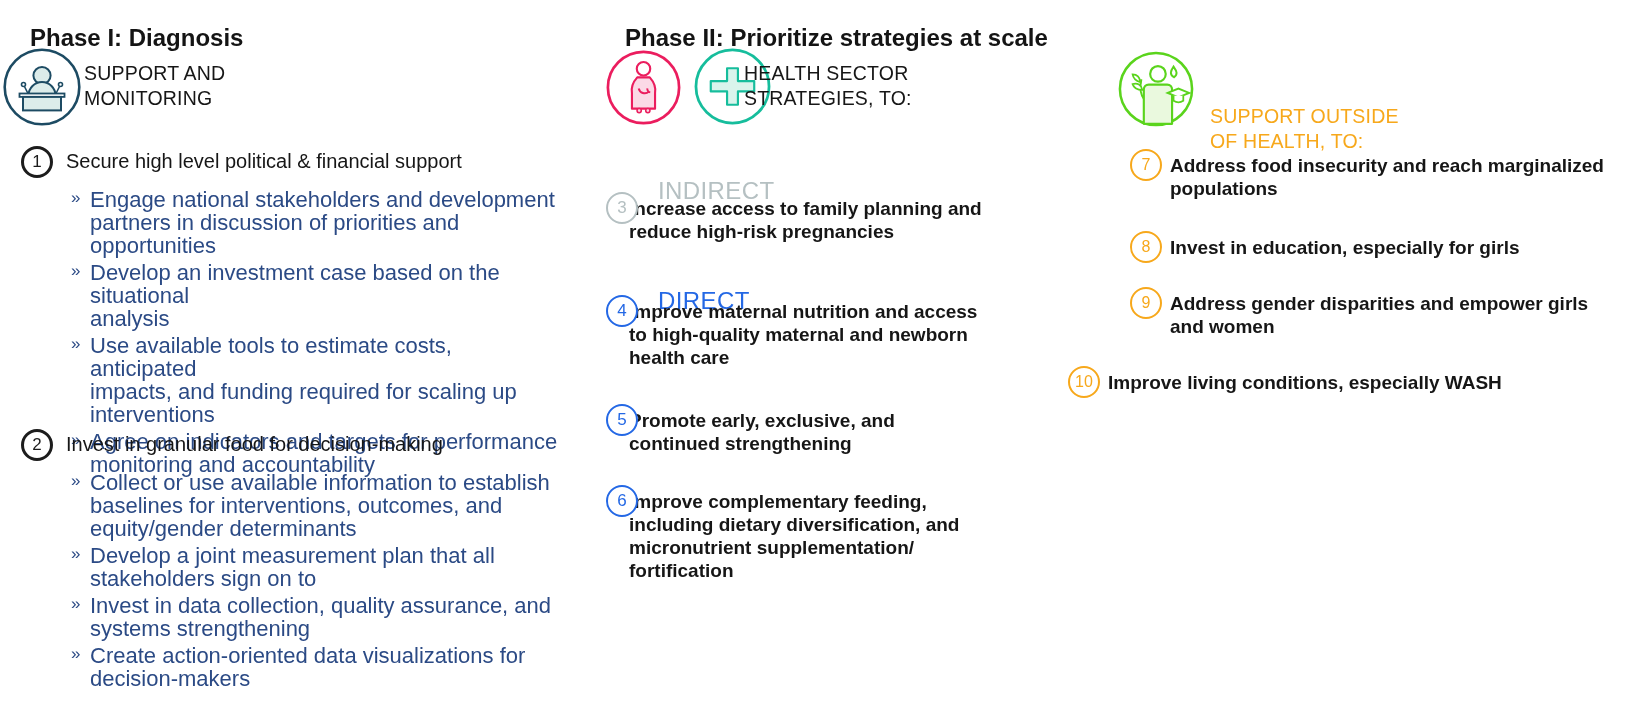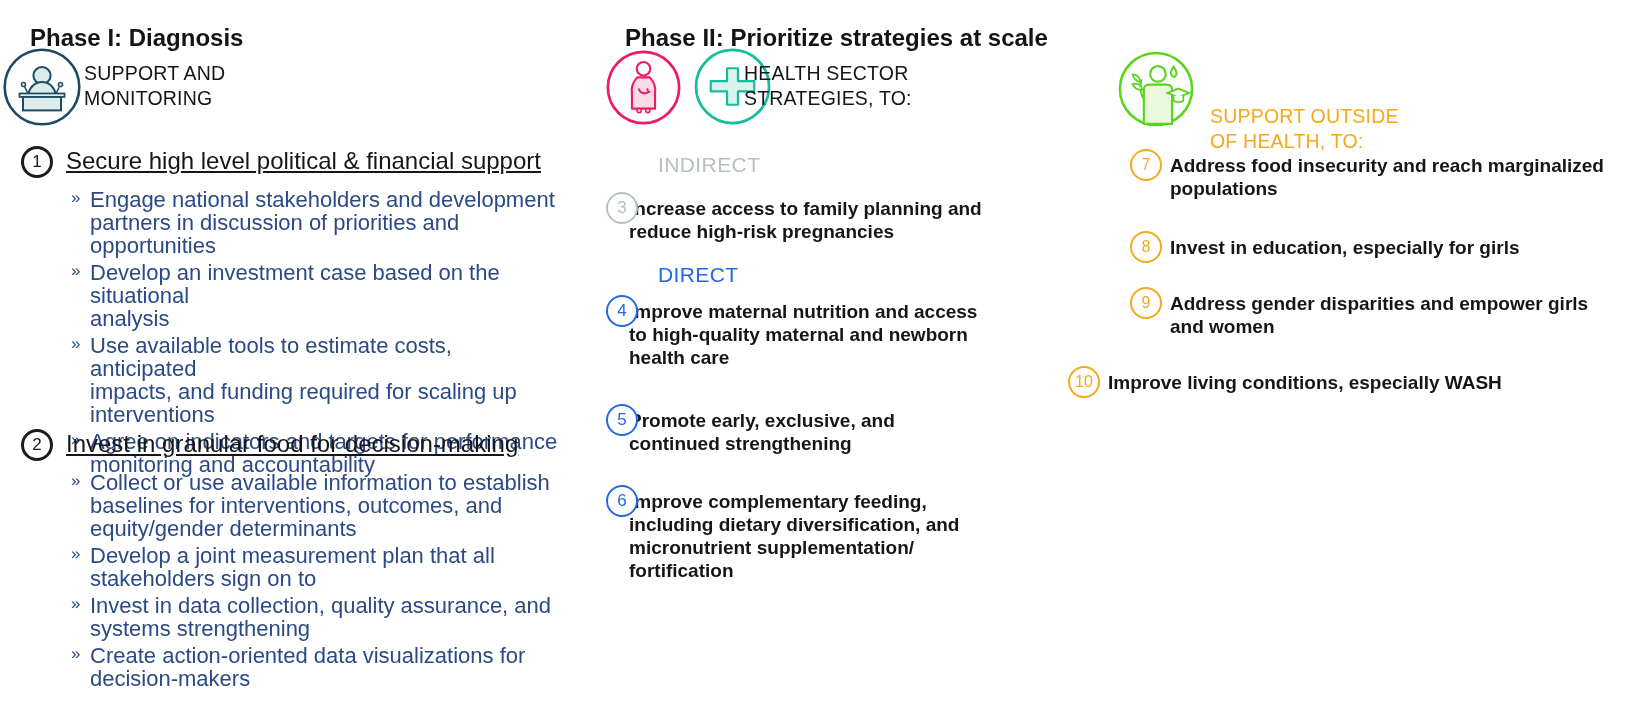--- a/index.html
+++ b/index.html
@@ -16,38 +16,38 @@
   .icon-preg   { left:605px; top:49px; }
   .icon-cross  { left:693px; top:47px; }
   .icon-green  { left:1117px; top:50px; }
 
   .caps-label { position:absolute; font-size:19.5px; line-height:24.5px; letter-spacing:.2px;
                 white-space:pre-line; color:#161616; }
   .label-support   { left:84px;  top:61px; }
   .label-health    { left:744px; top:61px; }
   .label-outside   { left:1210px; top:76px; color:#F7A81B;margin-top:28px; }
 
-  .group-label { position:absolute; font-size:21px; letter-spacing:.4px; white-space:nowrap; }
+  .group-label { position:absolute; font-size:24px; letter-spacing:.4px; white-space:nowrap;margin-top:24px; }
   .lbl-indirect { left:658px; top:153px; color:#b5c0c2; }
   .lbl-direct   { left:658px; top:263px; color:#2468e5; }
 
   .item { position:absolute; }
   .num { position:absolute; left:0; top:0; width:32px; height:32px; border-radius:50%;
          display:flex; align-items:center; justify-content:center;
          font-size:17px; background:#fff; }
   .num-black  { border:3px solid #1c1c1c; color:#1c1c1c; }
   .num-gray   { border:2.5px solid #b5c0c2; color:#b5c0c2; }
   .num-blue   { border:2.5px solid #2468e5; color:#2468e5; }
   .num-orange { border:2.5px solid #F7A81B; color:#F7A81B; font-size:16px; }
 
   
   .c1i1 { left:21px; top:146px; width:540px; }
   .c1i2 { left:21px; top:429px; width:540px; }
   .c1 .ibody, .c1i1 .ibody, .c1i2 .ibody { margin-left:45px; }
-  .ititle { font-size:24px; line-height:24px; padding-top:3px; color:#161616; white-space:nowrap;text-decoration:underline; }
+  .ititle { font-size:20px; line-height:24px; padding-top:3px; color:#161616; white-space:nowrap; }
   .bullets { list-style:none; margin:15px 0 0 0; padding:0; }
   .bullet { position:relative; padding-left:24px; margin-bottom:4px; }
   .chev { position:absolute; left:5px; top:0; color:#2b4a85; font-size:17px; }
   .btxt { display:block; font-size:22px; line-height:23px; color:#2b4a85; white-space:pre-line; }
 
   
   .itext { display:block; font-size:19px; line-height:23px; color:#161616; white-space:pre-line;font-weight:bold; }
   .c2 .itext { margin-left:23px; padding-top:5px; }
   .c3 .itext { margin-left:40px; padding-top:5px; }
   .c2i3 { left:606px; top:192px; width:400px; }

